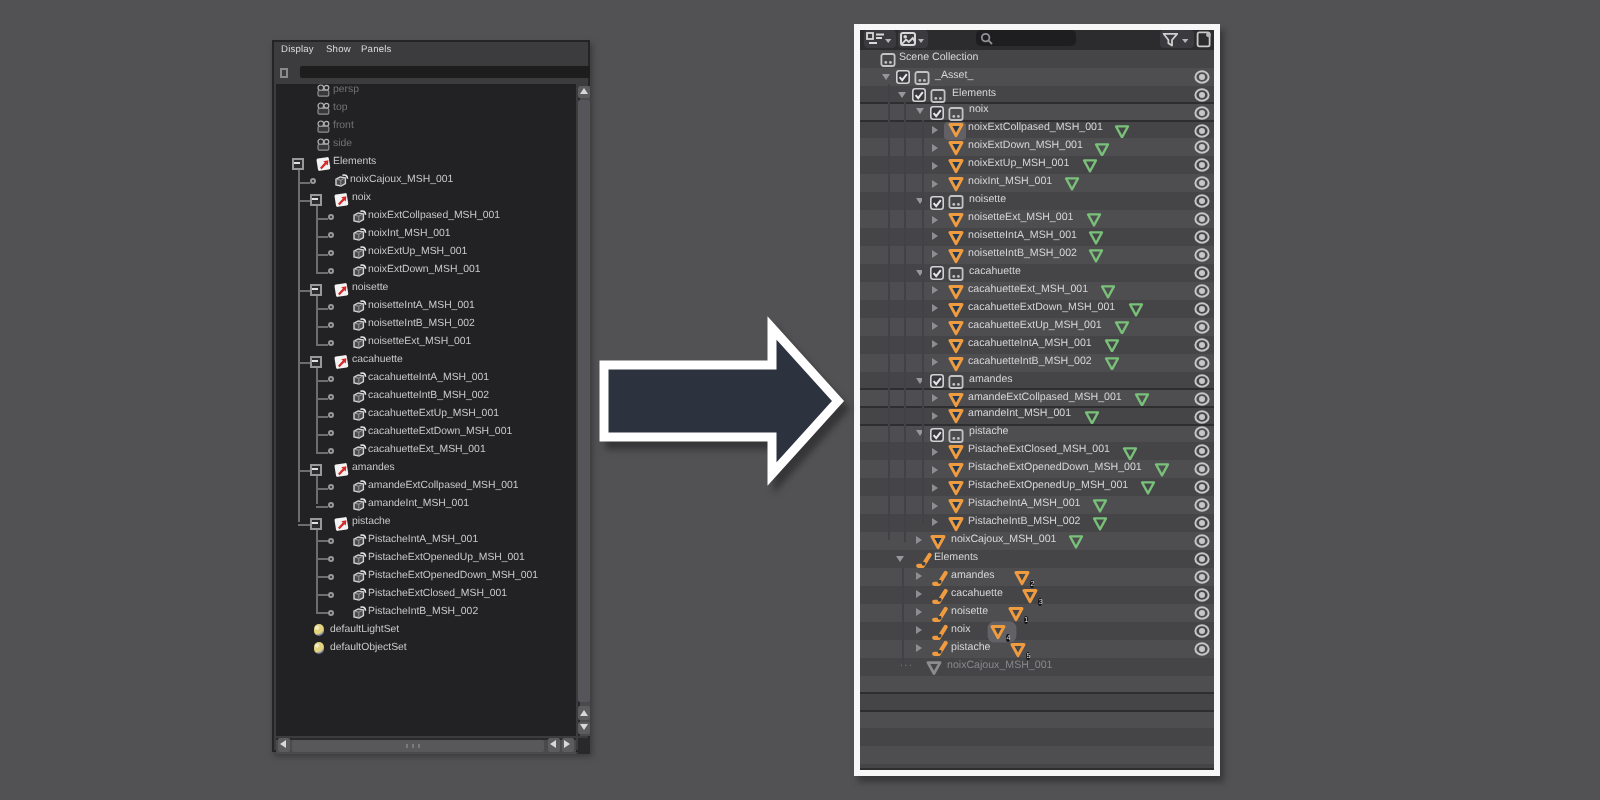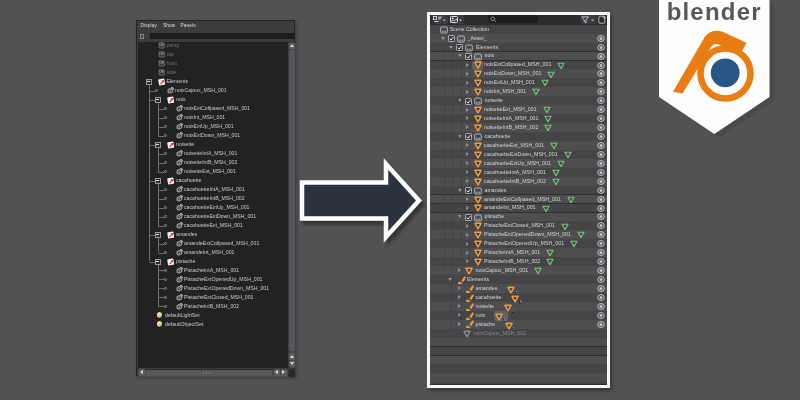--- a/index.html
+++ b/index.html
@@ -893,25 +893,12 @@
       </svg>
       <div class="btxt graytxt" style="left:44.0px;top:315.1px">noixCajoux_MSH_001</div>
 <div class="bvline" style="left:14.2px;top:27.6px;height:228.4px"></div>
 <div class="bvline" style="left:22.7px;top:36.6px;height:219.5px"></div>
 <div class="bvline" style="left:31.2px;top:45.5px;height:201.6px"></div>
 <div class="bvline" style="left:21.3px;top:269.0px;height:49.6px"></div>
 </div>
 <svg id="arrow" width="130" height="90" viewBox="0 0 130 90">
       <polygon points="5,24.5 89,24.5 89,6 122,42.5 89,79 89,60.5 5,60.5" fill="#2c323e" stroke="#ffffff" stroke-width="4.5" stroke-linejoin="miter"></polygon>
     </svg>
-<div id="badge">
-      <svg width="130" height="150" viewBox="0 0 130 150">
-        <polygon points="11,0 121.5,0 121.5,97 66.25,134 11,97" fill="#4a4a4c" transform="translate(4.5,3.5)"></polygon>
-        <polygon points="11,0 121.5,0 121.5,97 66.25,134 11,97" fill="#fdfdfd"></polygon>
-        <text x="66.2" y="19.5" font-family="Liberation Sans, sans-serif" font-size="24" font-weight="bold" fill="#58585a" text-anchor="middle" letter-spacing="1.2">blender</text>
-        <g>
-          <path d="M25 91.8 L57 36.5 Q63.5 28.5 74 31.5 L98.5 42.8 L88.5 61.5 L73.5 45.8 Q67 41.5 63 47 L34.5 93.5 Z" fill="#ea7d12"></path>
-          <circle cx="77.5" cy="73.5" r="21.9" fill="#ffffff"></circle>
-          <circle cx="77.5" cy="73.5" r="25" fill="none" stroke="#ea7d12" stroke-width="6.6"></circle>
-          <circle cx="77.2" cy="72.8" r="14.4" fill="#265787"></circle>
-        </g>
-      </svg>
-    </div>
 </div>
 </body></html>

